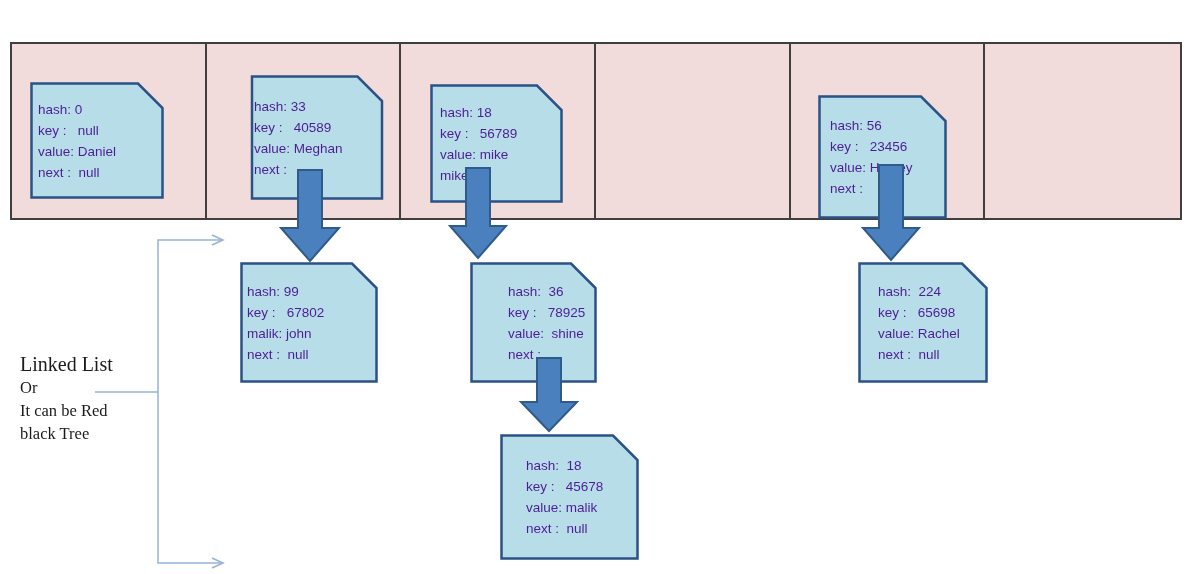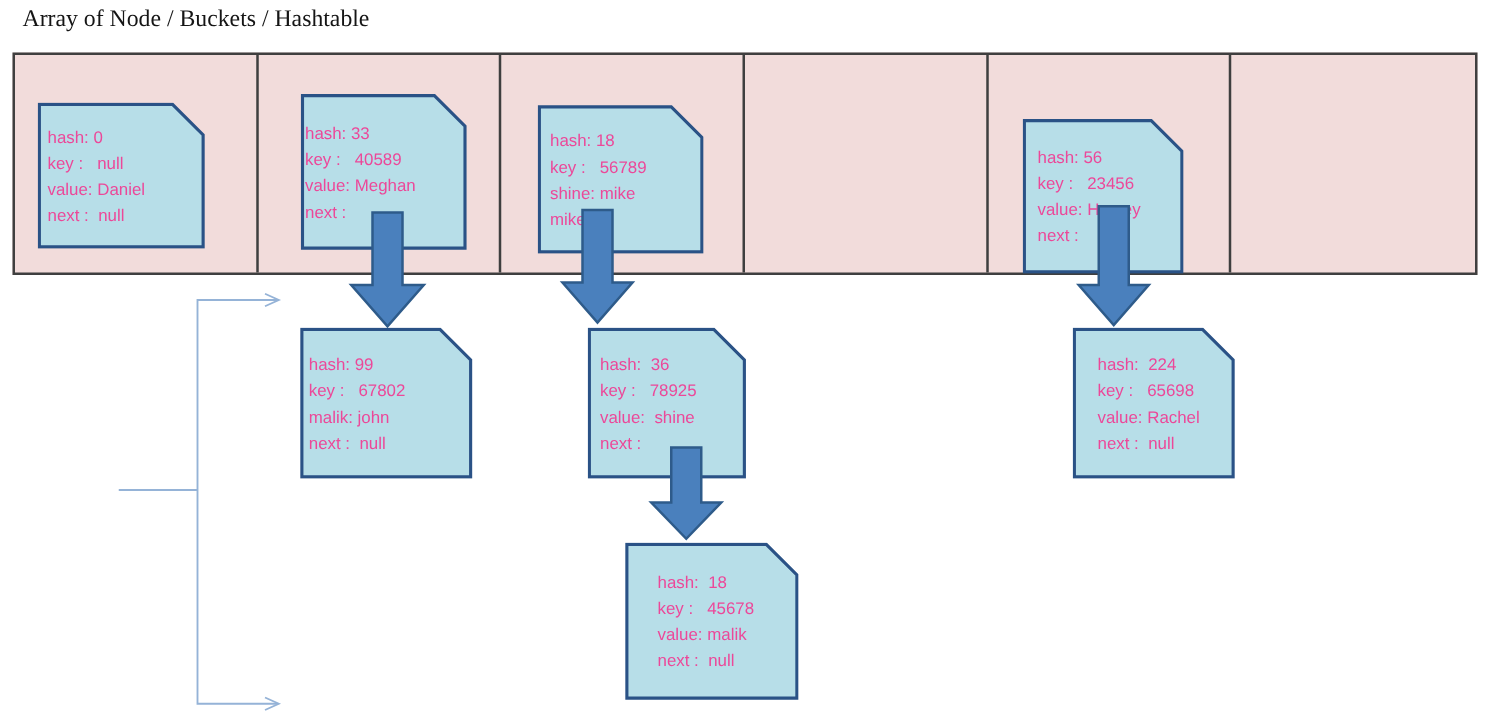--- a/index.html
+++ b/index.html
@@ -24,57 +24,56 @@
     display:grid;grid-template-columns:repeat(6,1fr);
   }
   .bucket{border-right:2px solid var(--bucket-border);}
   .bucket:last-child{border-right:none;}
   .node-card{position:absolute;z-index:2;}
   .card-shape{position:absolute;left:0;top:0;width:100%;height:100%;z-index:1;}
   .card-shape polygon{fill:var(--node-fill);stroke:var(--node-border);stroke-width:2.5;}
   .card-lines{
     position:relative;z-index:2;height:100%;
     display:flex;flex-direction:column;justify-content:center;
-    font-size:13.5px;line-height:21px;color:#ec4899;white-space:pre;
+    font-size:13.5px;line-height:21px;color:#4c1d95;white-space:pre;
   }
   .card-daniel{left:30px;top:82px;width:134px;height:117px}
-  .card-meghan{left:230px;top:75px;width:154px;height:125px}
+  .card-meghan{left:240px;top:75px;width:154px;height:125px}
   .card-mike{left:430px;top:84px;width:133px;height:119px}
   .card-harvey{left:818px;top:95px;width:129px;height:124px}
   .card-john{left:232px;top:262px;width:154px;height:121px}
   .card-shine{left:470px;top:262px;width:127px;height:121px}
   .card-rachel{left:858px;top:262px;width:130px;height:121px}
   .card-malik{left:500px;top:434px;width:139px;height:126px}
   .card-daniel .card-lines{padding-left:8px}
   .card-meghan .card-lines{padding-left:14px}
   .card-mike .card-lines{padding-left:10px}
   .card-harvey .card-lines{padding-left:12px}
   .card-john .card-lines{padding-left:15px}
-  .card-shine .card-lines{padding-left:10px}
+  .card-shine .card-lines{padding-left:38px}
   .card-rachel .card-lines{padding-left:20px}
   .card-malik .card-lines{padding-left:26px}
   .overlay{
     position:absolute;left:0;top:0;width:1200px;height:574px;
     z-index:5;pointer-events:none;
   }
   .overlay .big-arrow{fill:var(--arrow-fill);stroke:var(--arrow-border);stroke-width:2;}
   .overlay .bracket-line{fill:none;stroke:var(--bracket);stroke-width:1.5;}
   .annotation{
     position:absolute;left:20px;top:352px;
     font-family:"Liberation Serif",serif;color:#1b1b1b;
   }
   .annotation .a-heading{font-size:20px;line-height:24px;}
   .annotation .a-line{font-size:16.5px;line-height:23px;}
 </style>
 </head>
 <body>
 
 <div class="stage">
 
-  <div class="title">Array of Node / Buckets / Hashtable</div>
 
   <div class="bucket-row">
     <div class="bucket"></div>
     <div class="bucket"></div>
     <div class="bucket"></div>
     <div class="bucket"></div>
     <div class="bucket"></div>
     <div class="bucket"></div>
   </div>
 
@@ -102,21 +101,21 @@
     </div>
   </div>
 
   <div class="node-card card-mike">
       <svg class="card-shape" viewBox="0 0 133 119">
         <polygon points="1.5,1.5 107,1.5 131.5,26 131.5,117.5 1.5,117.5"></polygon>
       </svg>
     <div class="card-lines">
       <div class="card-line">hash: 18</div>
       <div class="card-line">key :   56789</div>
-      <div class="card-line">shine: mike</div>
+      <div class="card-line">value: mike</div>
       <div class="card-line">mike</div>
     </div>
   </div>
 
   <div class="node-card card-harvey">
       <svg class="card-shape" viewBox="0 0 129 124">
         <polygon points="1.5,1.5 103,1.5 127.5,26 127.5,122.5 1.5,122.5"></polygon>
       </svg>
     <div class="card-lines">
       <div class="card-line">hash: 56</div>
@@ -180,14 +179,20 @@
     <polygon class="big-arrow" points="466,168 490,168 490,226 506,226 478,258 450,226 466,226"></polygon>
     <polygon class="big-arrow" points="879,165 903,165 903,228 919,228 891,260 863,228 879,228"></polygon>
     <polygon class="big-arrow" points="537,358 561,358 561,402 577,402 549,431 521,402 537,402"></polygon>
 
     <path class="bracket-line" d="M222,240 L158,240 L158,563 L222,563"></path>
     <path class="bracket-line" d="M95,392 L158,392"></path>
     <path class="bracket-line" d="M212,235 L223,240 L212,245"></path>
     <path class="bracket-line" d="M212,558 L223,563 L212,568"></path>
   </svg>
 
+  <div class="annotation">
+    <div class="a-heading">Linked List</div>
+    <div class="a-line">Or</div>
+    <div class="a-line">It can be Red</div>
+    <div class="a-line">black Tree</div>
+  </div>
 
 </div>
 
 </body></html>

